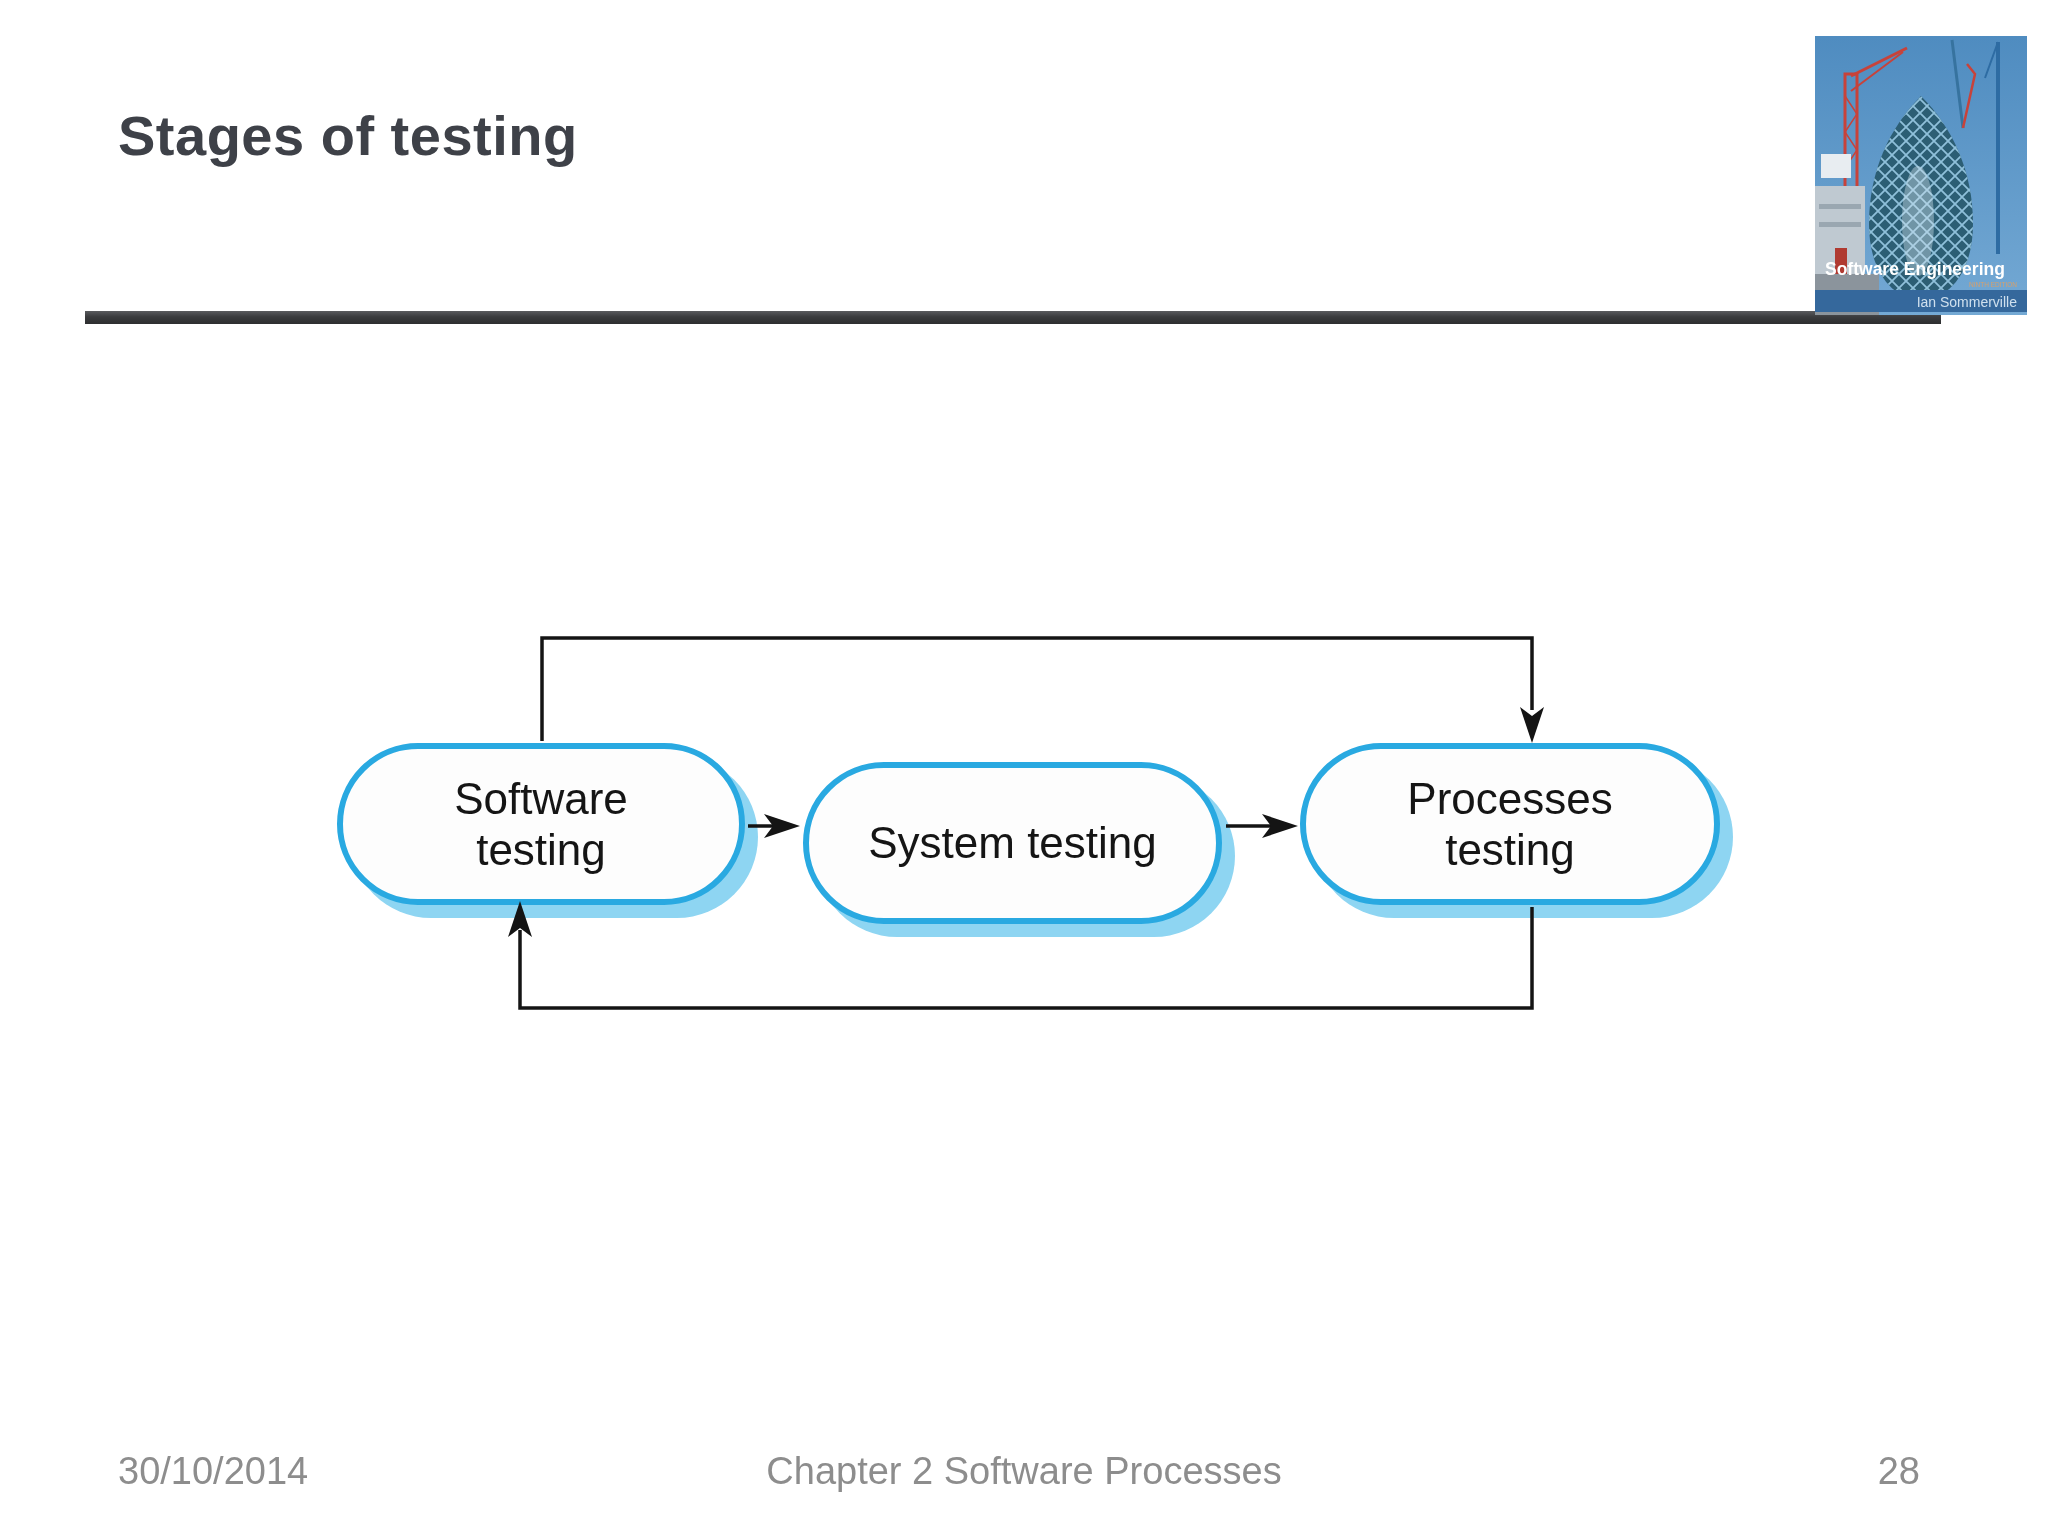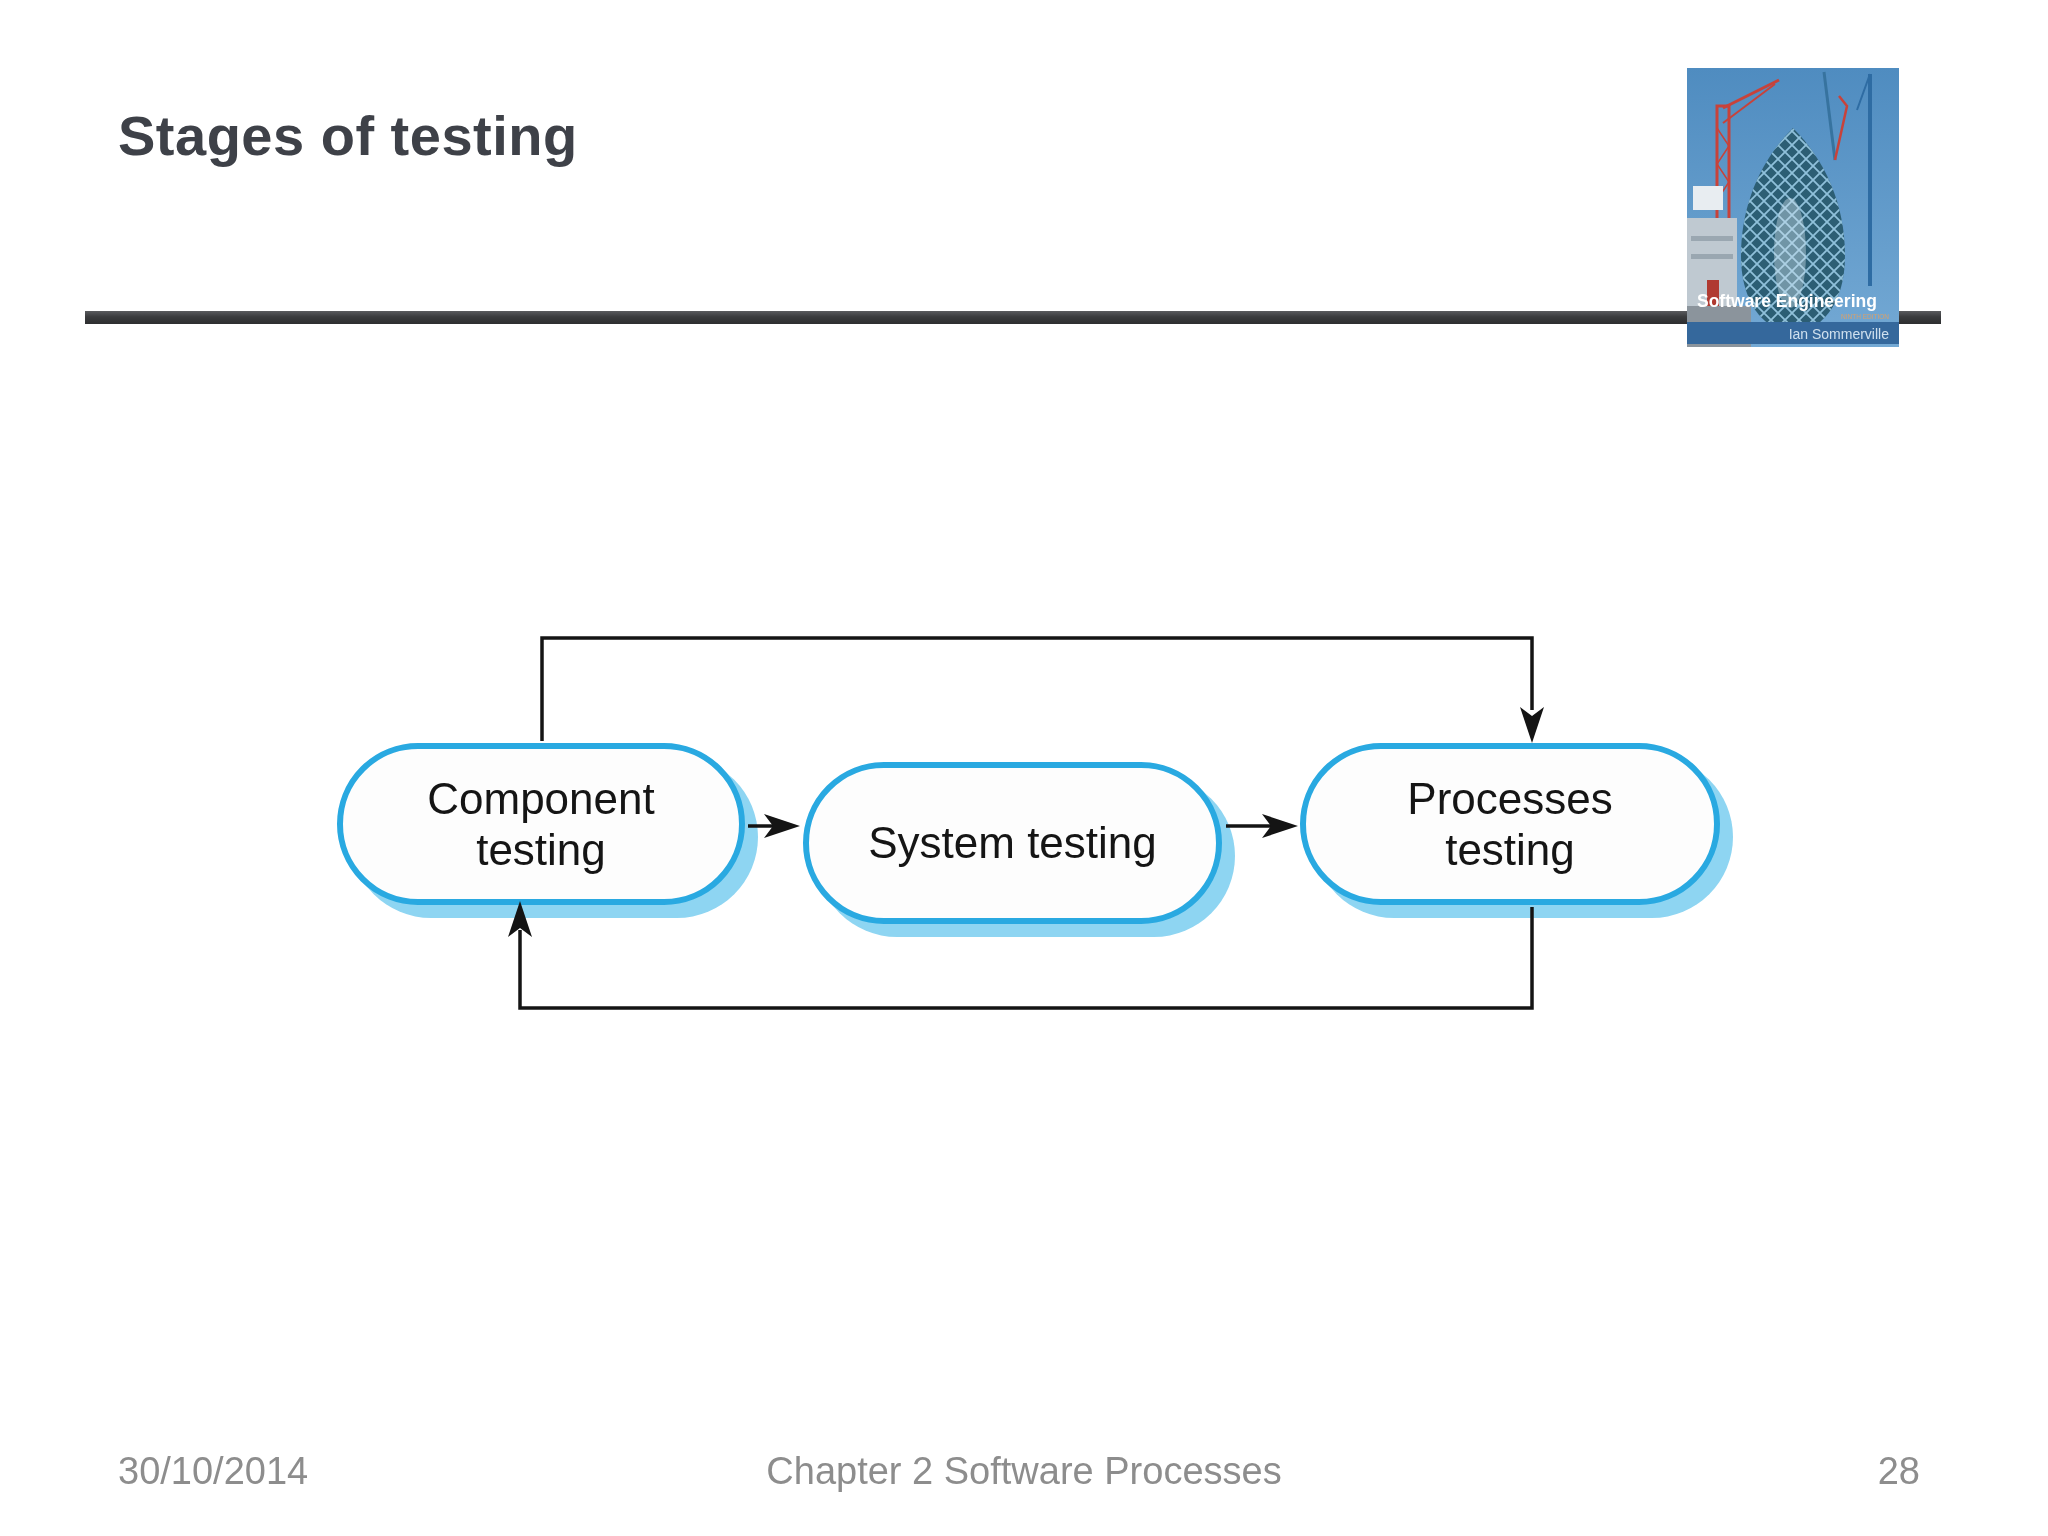--- a/index.html
+++ b/index.html
@@ -11,23 +11,22 @@
     position:absolute; left:118px; top:104px;
     font-size:56px; line-height:64px; font-weight:bold;
     color:#3e4148; letter-spacing:0.5px;
   }
   .title-rule {
     position:absolute; left:85px; top:311px; width:1856px; height:13px;
     background:linear-gradient(180deg,#5a5b5e 0%, #3a3b3d 45%, #2d2e30 100%);
     z-index:1;
   }
   .book-cover {
-    position:absolute; left:1687px; top:36px; width:212px; height:279px;
+    position:absolute; left:1815px; top:36px; width:212px; height:279px;
     z-index:5;
-    margin-top:32px;
   }
   .book-cover svg { display:block; }
 
   .diagram-layer { position:absolute; inset:0; z-index:2; }
   .connectors {
     position:absolute; inset:0; z-index:4; pointer-events:none;
   }
   .stage-box {
     position:absolute; box-sizing:border-box; height:162px;
     border:6px solid #29a9e1; border-radius:90px;
@@ -95,21 +94,21 @@
 
       <text x="10" y="239" font-size="17.5" font-weight="600" fill="#ffffff">Software Engineering</text>
       <text x="202" y="251" text-anchor="end" font-size="6.5" fill="#d8a06b">NINTH EDITION</text>
       <rect x="0" y="254" width="212" height="22" fill="#35689c"></rect>
       <text x="202" y="271" text-anchor="end" font-size="14" fill="#cfe0ee">Ian Sommerville</text>
     </svg>
   </div>
 
   <div class="diagram-layer">
     <div class="stage-box box-component">
-      <span class="line">Component</span>
+      <span class="line">Software</span>
       <span class="line">testing</span>
     </div>
     <div class="stage-box box-system">
       <span class="line">System testing</span>
     </div>
     <div class="stage-box box-acceptance">
       <span class="line">Processes</span>
       <span class="line">testing</span>
     </div>
   </div>

